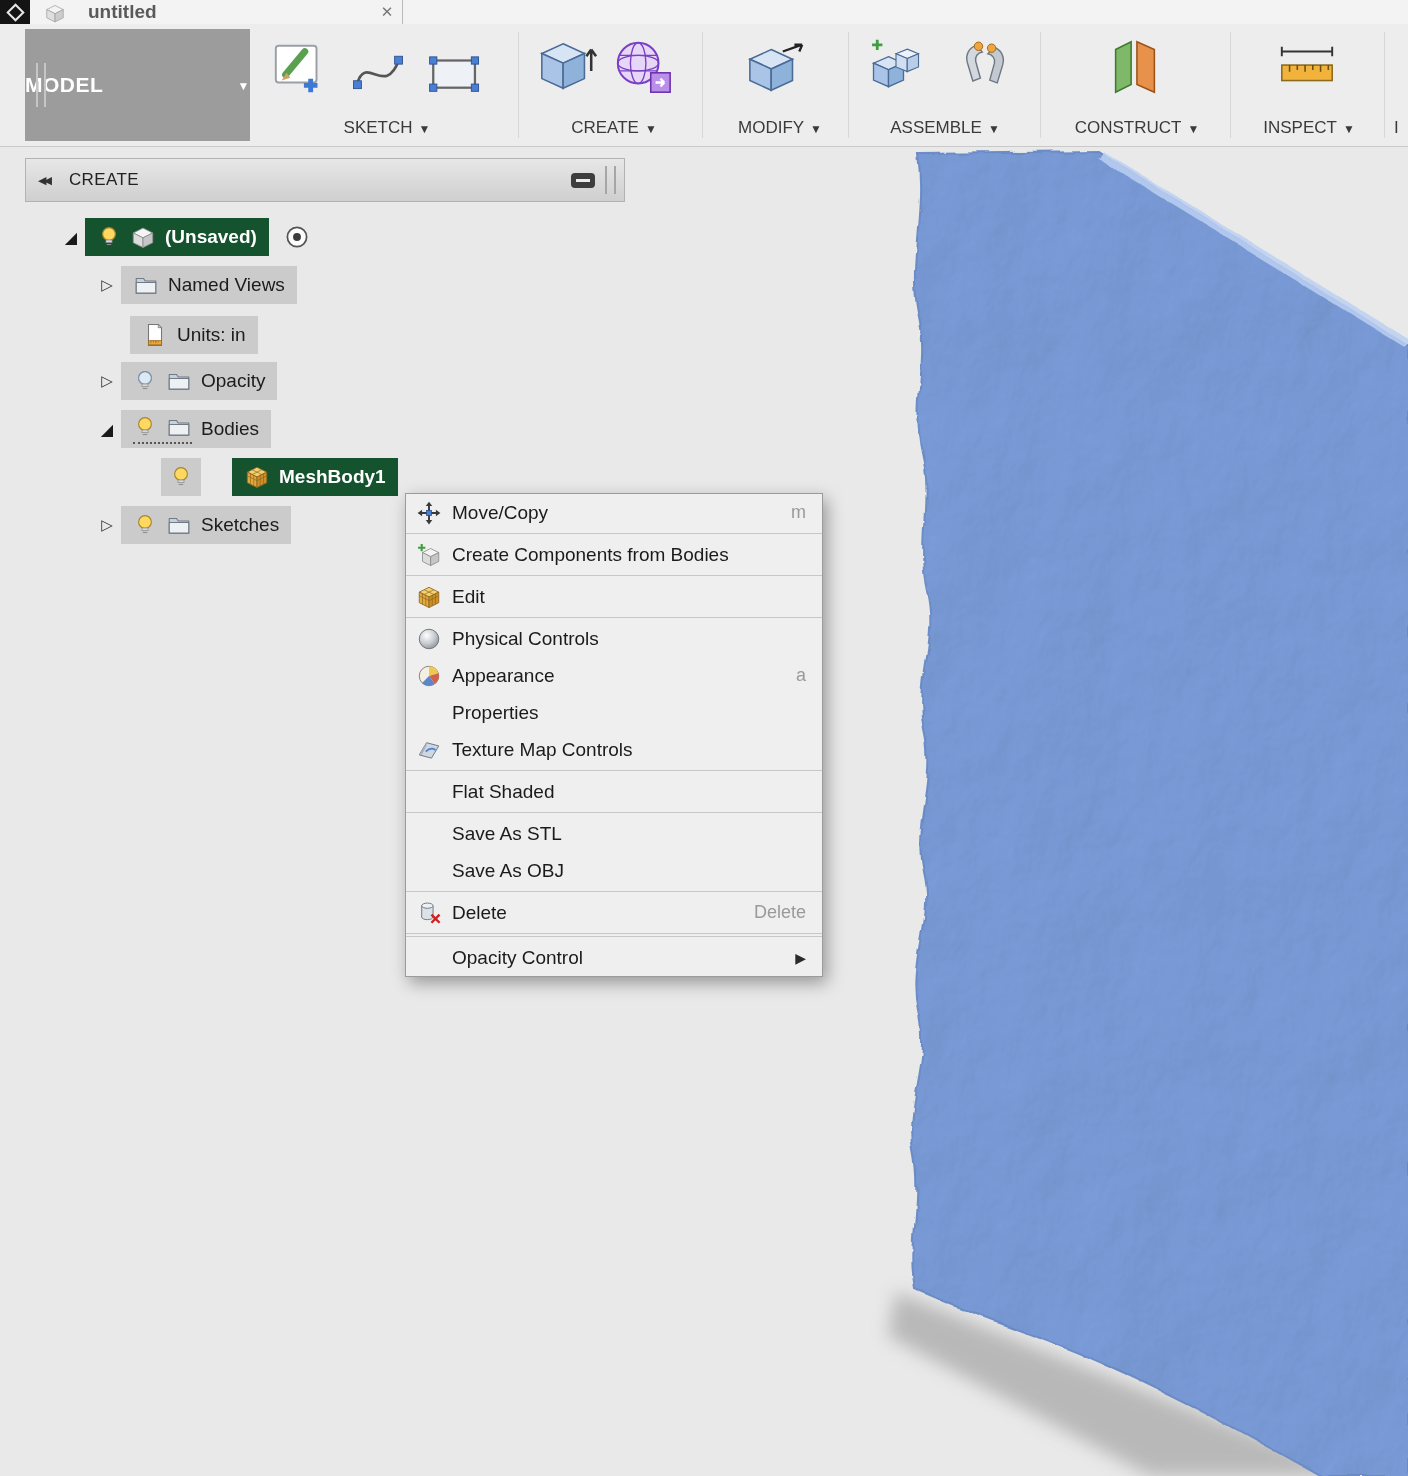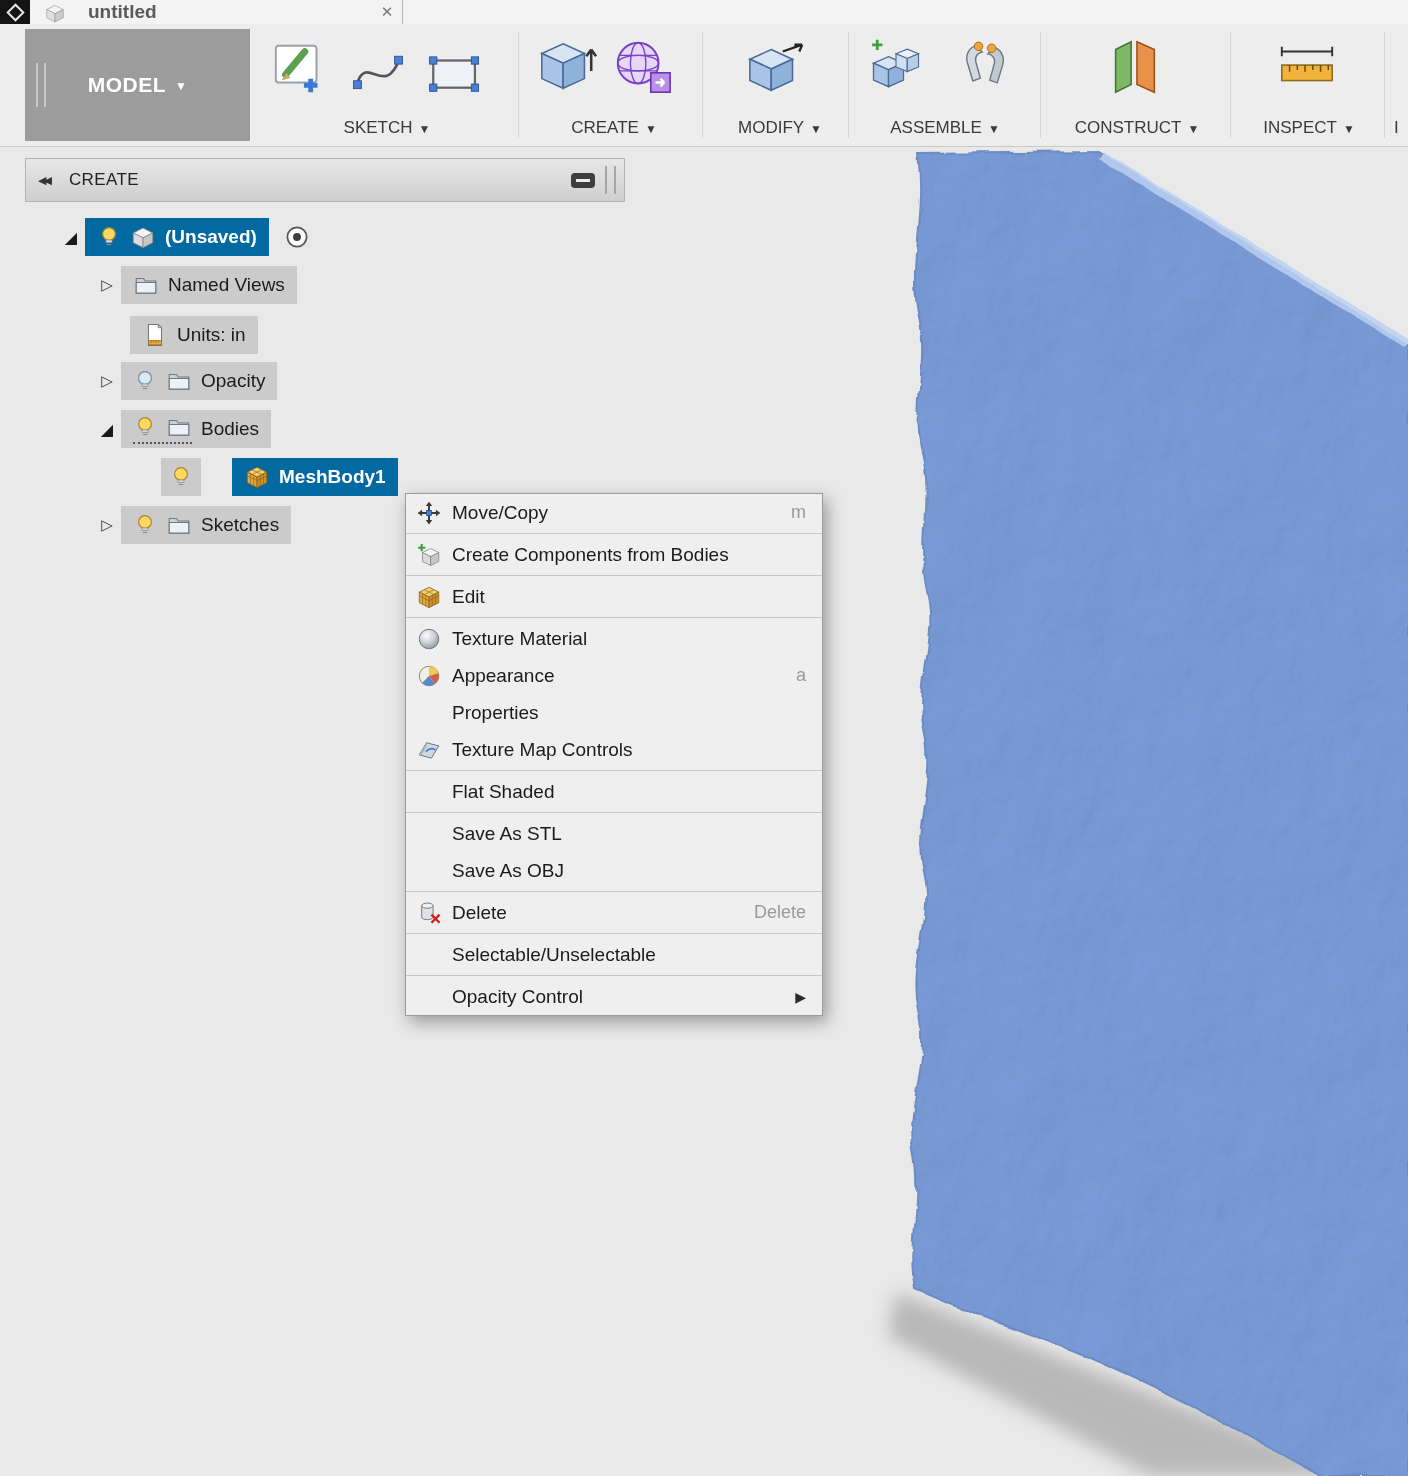--- a/index.html
+++ b/index.html
@@ -15,21 +15,21 @@
   #applogo{position:absolute;left:0;top:0;width:30px;height:24px;background:#141414;display:flex;align-items:center;justify-content:center;}
   #applogo i{display:block;width:9px;height:9px;border:2px solid #e8e8e8;transform:rotate(45deg);}
   #tabicon{position:absolute;left:44px;top:2px;width:22px;height:22px;opacity:.85;}
   #tabtitle{position:absolute;left:88px;top:0;line-height:24px;font-size:19px;font-weight:bold;color:#5a5a5a;}
   #tabclose{position:absolute;left:374px;top:0;width:26px;line-height:24px;text-align:center;color:#777;font-size:15px;cursor:default;}
   #tabsep{position:absolute;left:402px;top:0;width:1px;height:24px;background:#b9b9b9;}
 
   
   #ribbon{position:absolute;left:0;top:24px;width:1408px;height:122px;background:#ededed;border-bottom:1px solid #c9c9c9;z-index:10;}
   #modelbtn{position:absolute;left:25px;top:5px;width:225px;height:112px;background:#9c9c9c;color:#fff;
-    display:flex;align-items:center;justify-content:center;gap:9px;font-size:21px;font-weight:bold;letter-spacing:.5px;}
+    display:flex;align-items:center;justify-content:space-between;gap:9px;font-size:21px;font-weight:bold;letter-spacing:.5px;}
   #modelbtn .grip{position:absolute;left:11px;top:34px;width:6px;height:44px;border-left:2px solid #c6c6c6;border-right:2px solid #c6c6c6;}
   .caret{font-size:12px;line-height:1;position:relative;top:1px;}
   .group{position:absolute;top:0;height:122px;}
   .gicon{position:absolute;cursor:default;}
   .gicon svg{display:block;}
   .glabel{position:absolute;bottom:8px;left:0;width:100%;display:flex;align-items:center;justify-content:center;gap:6px;
     font-size:17px;color:#3a3a3a;cursor:default;}
   .glabel .caret{color:#3a3a3a;}
   .gsep{position:absolute;top:8px;width:1px;height:106px;background:#d7d7d7;}
   #trailing{position:absolute;left:1394px;bottom:8px;font-size:17px;color:#3a3a3a;}
@@ -41,21 +41,21 @@
   #browsertitle{margin-left:20px;font-size:17px;color:#222;letter-spacing:.4px;}
   #browseroptions{margin-left:auto;margin-right:10px;width:24px;height:15px;background:#3e3e3e;border-radius:4px;position:relative;}
   #browseroptions i{position:absolute;left:5px;top:6px;width:14px;height:3px;background:#ededed;display:block;}
   #panesplit{margin-right:8px;width:7px;height:28px;border-left:2px solid #a6a6a6;border-right:2px solid #a6a6a6;}
 
   .trow{position:absolute;left:25px;height:38px;display:flex;align-items:center;z-index:15;}
   .spacer32{width:32px;}  .spacer68{width:68px;}  .spacer105{width:105px;}  .spacer108{width:108px;}
   .tri{width:28px;text-align:center;font-size:15px;color:#333;cursor:default;}
   .tri.exp{color:#1a1a1a;font-size:16px;}
   .tblock{height:38px;display:flex;align-items:center;gap:9px;padding:0 12px;background:#cbcbcb;font-size:19px;color:#1c1c1c;white-space:nowrap;}
-  .tblock.sel{background:#0369a1;color:#fff;font-weight:bold;text-align:center;}
+  .tblock.sel{background:#14532d;color:#fff;font-weight:bold;text-align:center;}
   .tblock.mini{padding:0 8px;}
   .ic{display:inline-flex;align-items:center;justify-content:center;}
   .ic svg{display:block;}
   .dotted{border-bottom:2px dotted #555;padding-bottom:2px;display:inline-flex;gap:9px;align-items:center;}
   .radio{margin-left:14px;width:28px;height:28px;}
 
   
   #ctxmenu{position:absolute;left:405px;top:493px;width:418px;box-sizing:border-box;background:#efefef;
     border:1px solid #9b9b9b;box-shadow:4px 6px 16px rgba(0,0,0,.35);padding:0 0;z-index:40;}
   .mrow{height:37px;display:flex;align-items:center;padding:0 16px 0 10px;cursor:default;}
@@ -534,21 +534,21 @@
       <span class="msc"></span>
     </div>
     <div class="msep"></div>
 
     <div class="mrow">
       <span class="mic">
           <svg viewBox="0 0 32 32">
             <use href="#i-matsphere"></use>
           </svg>
         </span>
-      <span class="mlabel">Texture Material</span>
+      <span class="mlabel">Physical Controls</span>
       <span class="msc"></span>
     </div>
     <div class="mrow">
       <span class="mic">
           <svg viewBox="0 0 32 32">
             <use href="#i-appearance"></use>
           </svg>
         </span>
       <span class="mlabel">Appearance</span>
       <span class="msc">a</span>
@@ -592,25 +592,20 @@
       <span class="mic">
           <svg viewBox="0 0 32 32">
             <use href="#i-delete"></use>
           </svg>
         </span>
       <span class="mlabel">Delete</span>
       <span class="msc">Delete</span>
     </div>
     <div class="msep"></div>
 
-    <div class="mrow">
-      <span class="mic"></span>
-      <span class="mlabel">Selectable/Unselectable</span>
-      <span class="msc"></span>
-    </div>
     <div class="msep"></div>
 
     <div class="mrow">
       <span class="mic"></span>
       <span class="mlabel">Opacity Control</span>
       <span class="msub">▶</span>
     </div>
 
   </div>
 </div>

